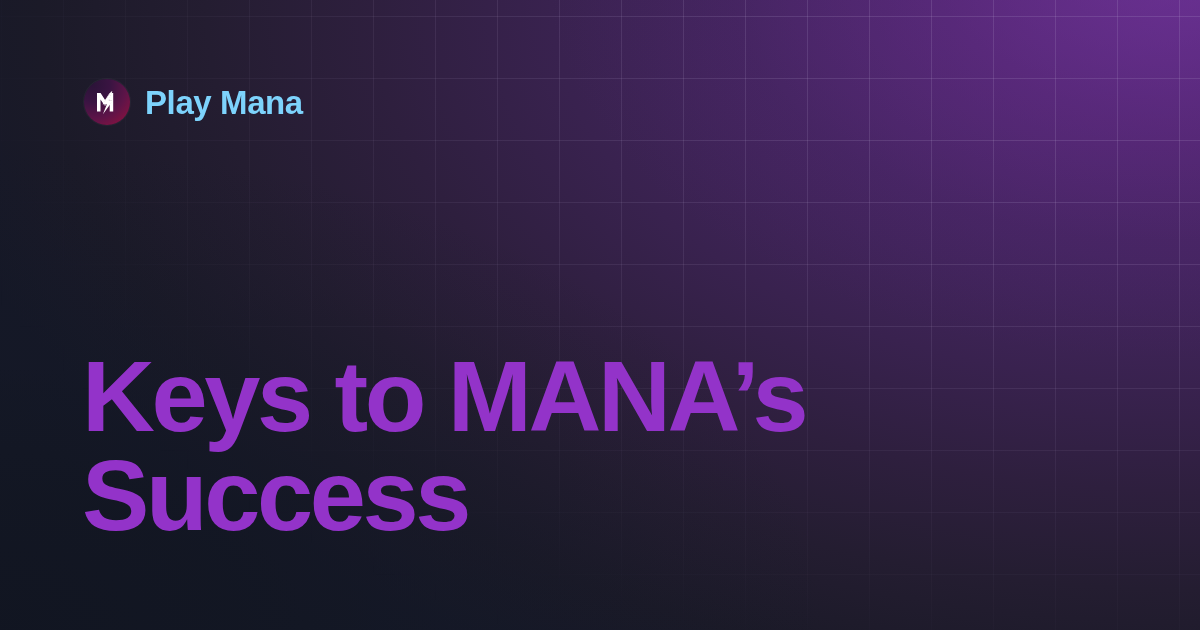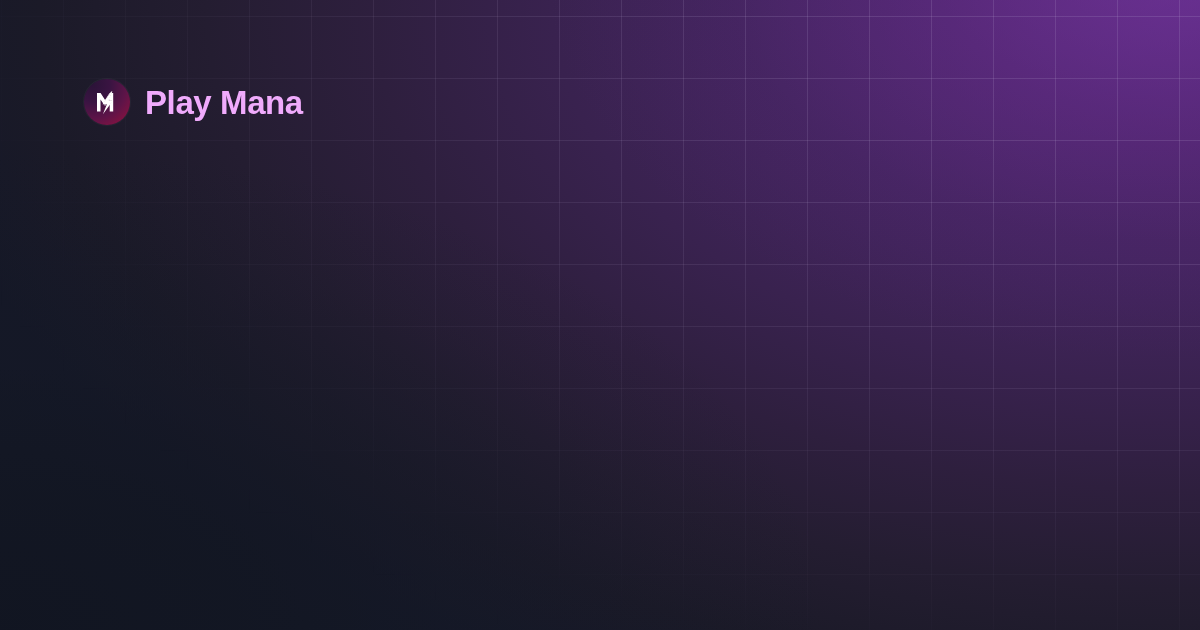--- a/index.html
+++ b/index.html
@@ -114,21 +114,21 @@
     justify-content:center;
     flex:0 0 auto;
     box-shadow:0 0 0 1px rgba(255,255,255,0.04);
   }
   .brand-badge svg { display:block; }
 
   .brand-name {
     font-size:33px;
     font-weight:700;
     letter-spacing:-0.4px;
-    color:#f0abfc;
+    color:#7dd3fc;
     line-height:1;
     white-space:nowrap;
   }
 
   .headline {
     position:absolute;
     left:82px;
     top:347px;
     width:900px;
     font-size:101px;
@@ -168,15 +168,16 @@
                      L16.7,11.4 L12.6,17.6 L11.6,17.6 L7.5,11.4 L7.5,23.4 Z" fill="#ffffff"></path>
           </g>
 
           <path d="M18.1,3.6 L9.5,16.3 L13.9,16.3 L9.9,26.2 L20.2,12.2 L15.6,12.2 L19.4,3.6 Z" fill="#ffffff"></path>
         </svg>
       </div>
 
       <div class="brand-name">Play Mana</div>
     </div>
 
+    <h1 class="headline">Keys to MANA’s Success</h1>
 
   </div>
 </div>
 
 </body></html>

